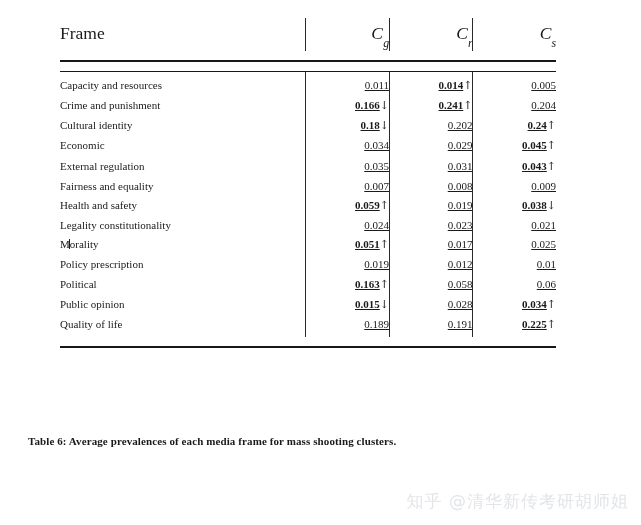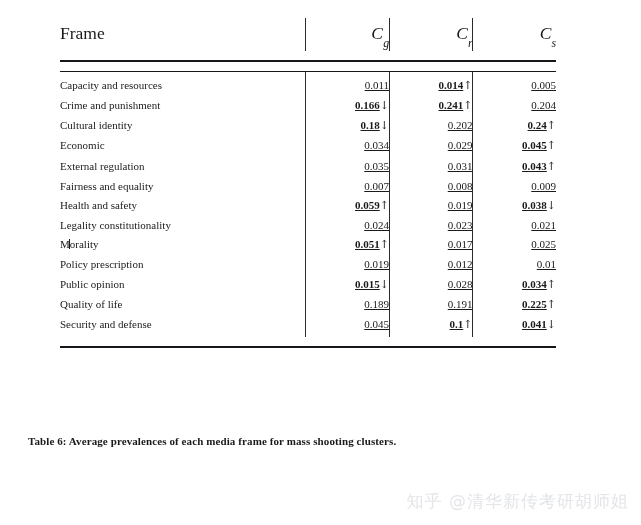--- a/index.html
+++ b/index.html
@@ -223,37 +223,37 @@
           <td class="col-val col-r"><span class="val">0.017</span></td>
           <td class="col-val col-s"><span class="val">0.025</span></td>
         </tr>
         <tr>
           <td class="col-frame">Policy prescription</td>
           <td class="col-val col-g"><span class="val">0.019</span></td>
           <td class="col-val col-r"><span class="val">0.012</span></td>
           <td class="col-val col-s"><span class="val">0.01</span></td>
         </tr>
         <tr>
+          <td class="col-frame">Political</td>
+          <td class="col-val col-g"><span class="val bold">0.163</span><span class="arrow">↑</span></td>
+          <td class="col-val col-r"><span class="val">0.058</span></td>
+          <td class="col-val col-s"><span class="val">0.06</span></td>
+        </tr>
+        <tr>
           <td class="col-frame">Public opinion</td>
           <td class="col-val col-g"><span class="val bold">0.015</span><span class="arrow">↓</span></td>
           <td class="col-val col-r"><span class="val">0.028</span></td>
           <td class="col-val col-s"><span class="val bold">0.034</span><span class="arrow">↑</span></td>
         </tr>
         <tr>
           <td class="col-frame">Quality of life</td>
           <td class="col-val col-g"><span class="val">0.189</span></td>
           <td class="col-val col-r"><span class="val">0.191</span></td>
           <td class="col-val col-s"><span class="val bold">0.225</span><span class="arrow">↑</span></td>
         </tr>
-        <tr>
-          <td class="col-frame">Security and defense</td>
-          <td class="col-val col-g"><span class="val">0.045</span></td>
-          <td class="col-val col-r"><span class="val bold">0.1</span><span class="arrow">↑</span></td>
-          <td class="col-val col-s"><span class="val bold">0.041</span><span class="arrow">↓</span></td>
-        </tr>
       </tbody>
     <tbody>
       <tr class="rule-bottom">
         <td colspan="4"></td>
       </tr>
     </tbody>
   </table>
 </div>
 
 <div class="caption">Table 6: Average prevalences of each media frame for mass shooting clusters.</div>

